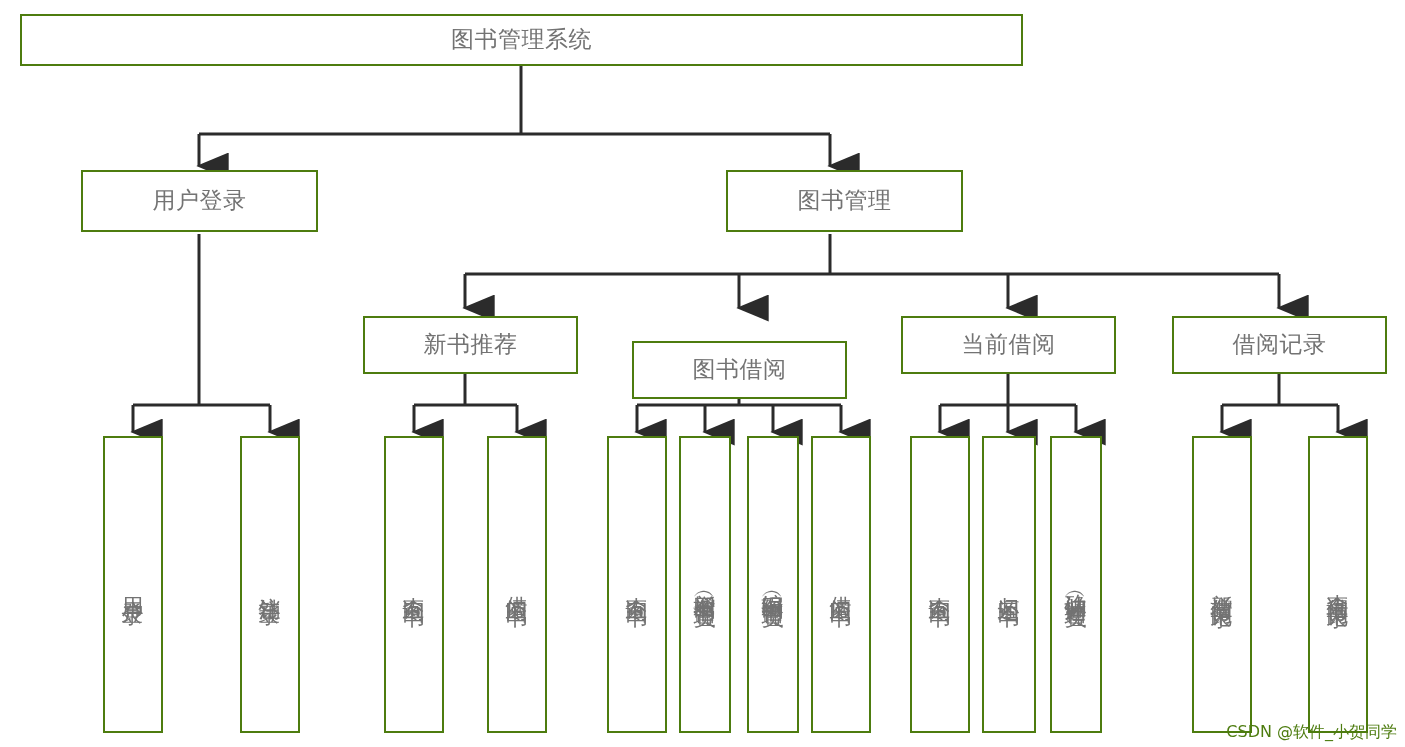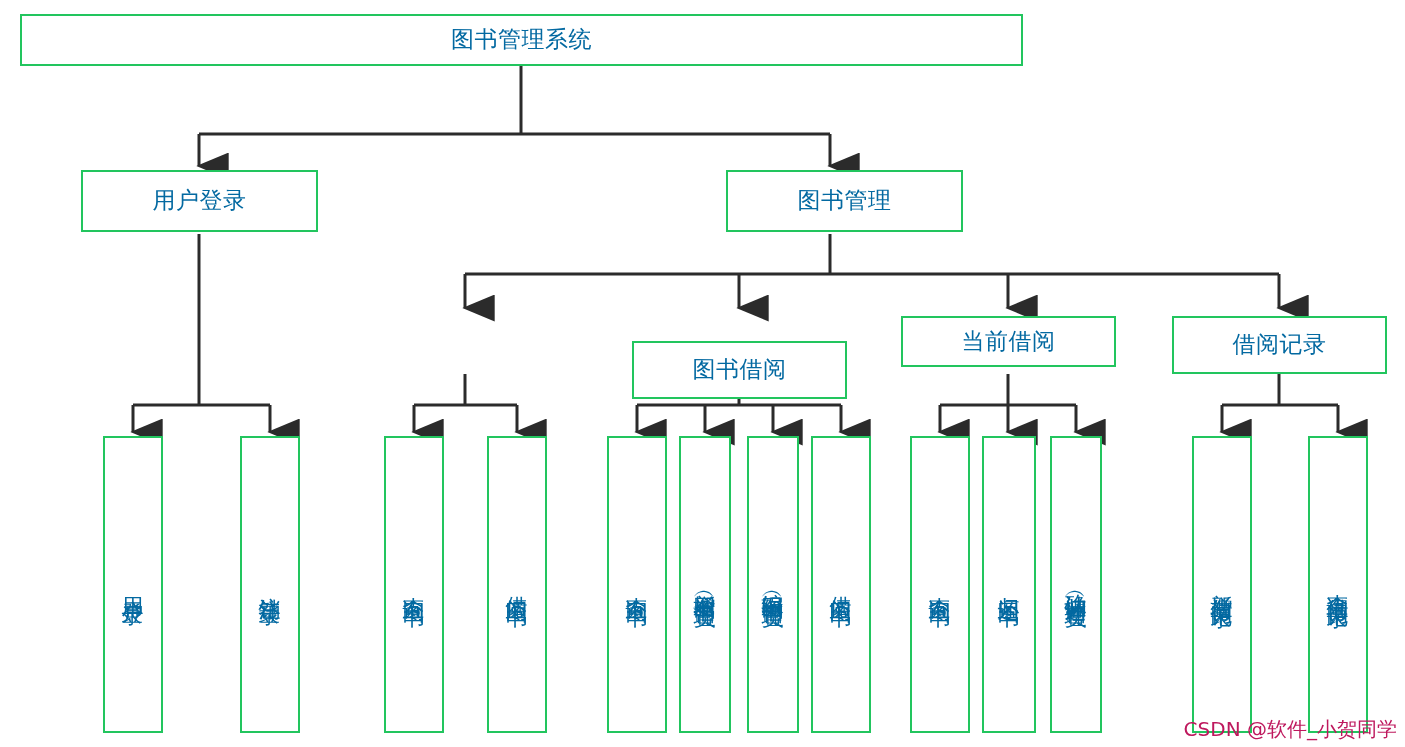--- a/index.html
+++ b/index.html
@@ -27,26 +27,26 @@
     width: 1405px;
     height: 747px;
     z-index: 1;
   }
   
   .node {
     position: absolute;
     z-index: 2;
     box-sizing: border-box;
     background: #ffffff;
-    border: 2px solid #22c55e;
+    border: 2px solid #4d7c0f;
     display: flex;
     align-items: center;
     justify-content: center;
     text-align: left;
-    color: #0369a1;
+    color: #737373;
   }
   .node .label {
     display: block;
     line-height: 1.18;
     letter-spacing: 0.5px;
   }
   
   .node.horiz .label {
     writing-mode: horizontal-tb;
     font-size: 23px;
@@ -70,22 +70,22 @@
   }
   
   .node.vert.wide .label {
     letter-spacing: 2px;
   }
   #watermark {
     position: absolute;
     z-index: 3;
     right: 8px;
     bottom: 4px;
-    font-size: 20px;
-    color: #be185d;
+    font-size: 16px;
+    color: #4d7c0f;
     white-space: nowrap;
     font-family: "DejaVu Sans", "Liberation Sans", sans-serif;
   }
 </style>
 </head>
 <body>
 
 <div id="canvas">
 
   <svg id="wires" viewBox="0 0 1405 747" width="1405" height="747" xmlns="http://www.w3.org/2000/svg">
@@ -144,24 +144,27 @@
     <span class="label">图书管理系统</span>
   </div>
 
   <div class="node horiz" style="left:81px; top:170px; width:237px; height:62px;">
     <span class="label">用户登录</span>
   </div>
   <div class="node horiz" style="left:726px; top:170px; width:237px; height:62px;">
     <span class="label">图书管理</span>
   </div>
 
+  <div class="node horiz" style="left:363px; top:316px; width:215px; height:58px;">
+    <span class="label">新书推荐</span>
+  </div>
   <div class="node horiz" style="left:632px; top:316px; width:215px; height:58px;margin-top:25px;">
     <span class="label">图书借阅</span>
   </div>
-  <div class="node horiz" style="left:901px; top:316px; width:215px; height:51px;">
+  <div class="node horiz" style="left:901px; top:316px; width:215px; height:58px;">
     <span class="label">当前借阅</span>
   </div>
   <div class="node horiz" style="left:1172px; top:316px; width:215px; height:58px;">
     <span class="label">借阅记录</span>
   </div>
 
   <div class="node vert" style="left:103px; top:436px; width:60px; height:297px;">
     <span class="label">用户登录</span>
   </div>
   <div class="node vert" style="left:240px; top:436px; width:60px; height:297px;">

